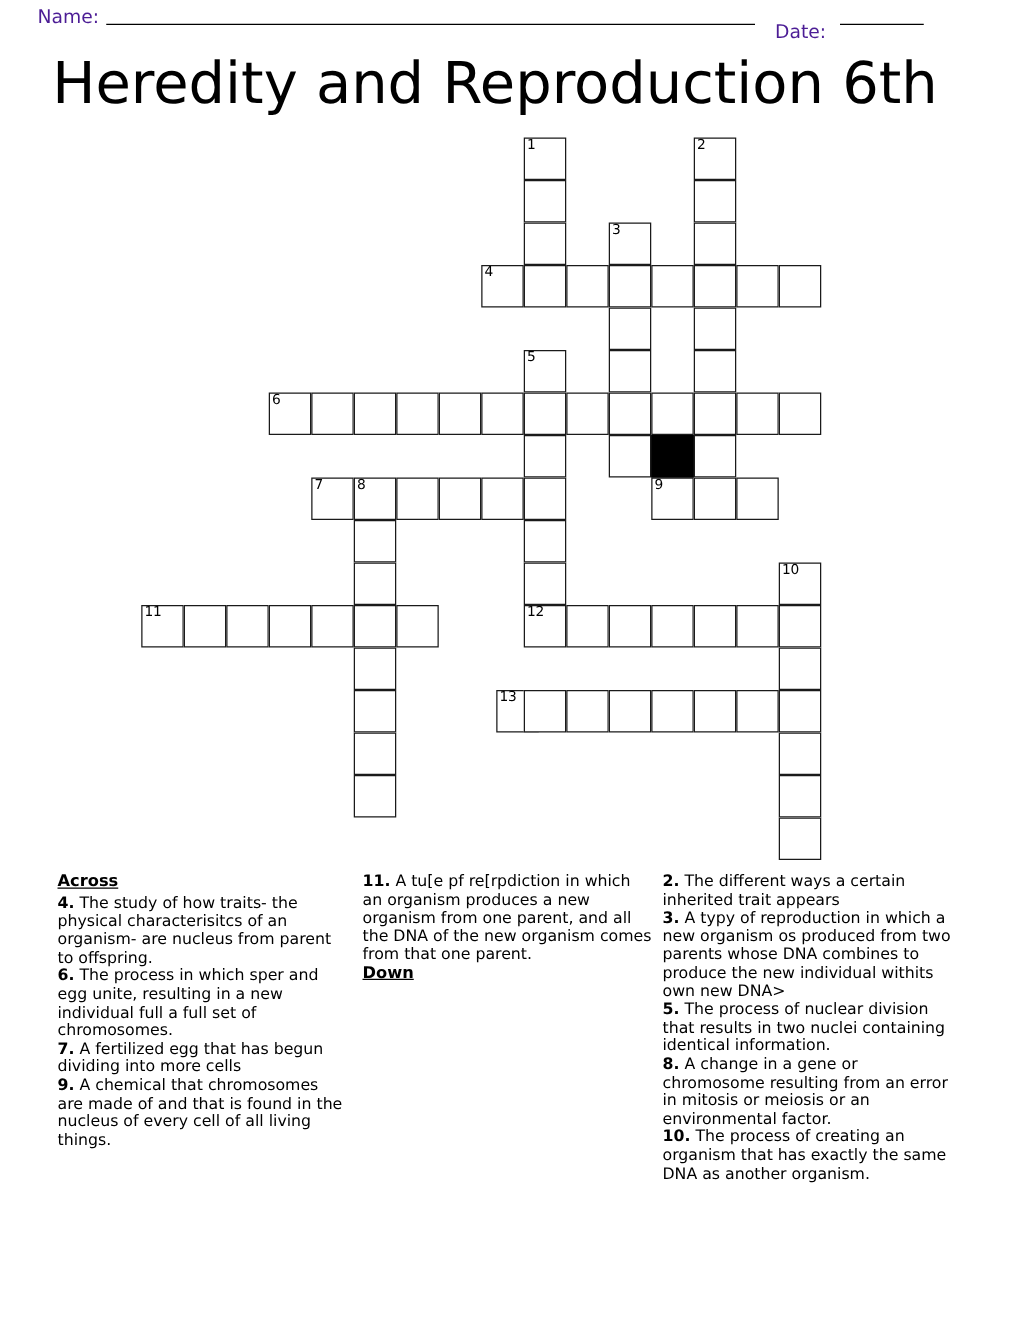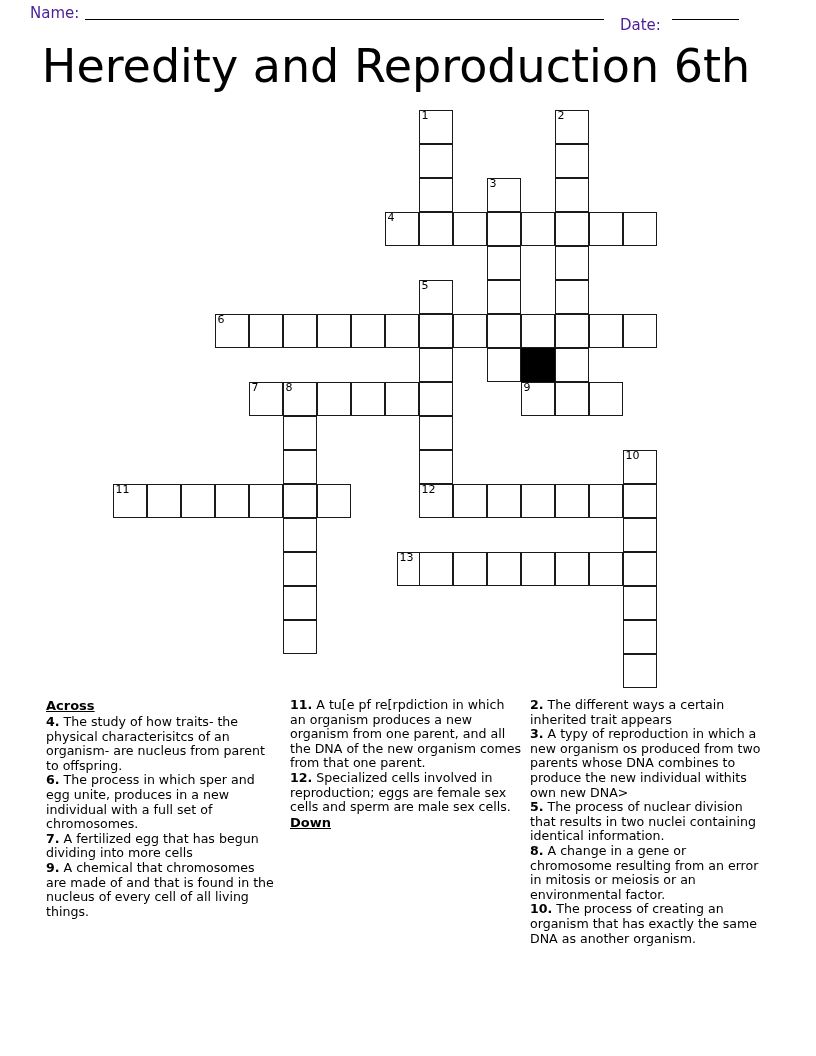--- a/index.html
+++ b/index.html
@@ -250,27 +250,26 @@
     <div class="cw-cell" style="left: 521px; top: 552px;"></div>
     <div class="cw-cell" style="left: 555px; top: 552px;"></div>
     <div class="cw-cell" style="left: 589px; top: 552px;"></div>
     <div class="cw-cell filled" style="left: 521px; top: 348px;"></div>
   </div>
 
 <div id="clues">
   <div class="clue-col" id="clue-col-1">
       <span class="section-head">Across</span>
       <span class="clue"><span class="clue-num">4.</span><span> The study of how traits- the physical characterisitcs of an organism- are nucleus from parent to offspring.</span></span>
-      <span class="clue"><span class="clue-num">6.</span><span> The process in which sper and egg unite, produces in a new individual with a full set of chromosomes.</span></span>
+      <span class="clue"><span class="clue-num">6.</span><span> The process in which sper and egg unite, resulting in a new individual full a full set of chromosomes.</span></span>
       <span class="clue"><span class="clue-num">7.</span><span> A fertilized egg that has begun dividing into more cells</span></span>
       <span class="clue"><span class="clue-num">9.</span><span> A chemical that chromosomes are made of and that is found in the nucleus of every cell of all living things.</span></span>
     </div>
   <div class="clue-col" id="clue-col-2">
       <span class="clue"><span class="clue-num">11.</span><span> A tu[e pf re[rpdiction in which an organism produces a new organism from one parent, and all the DNA of the new organism comes from that one parent.</span></span>
-      <span class="clue"><span class="clue-num">12.</span><span> Specialized cells involved in reproduction; eggs are female sex cells and sperm are male sex cells.</span></span>
       <span class="section-head">Down</span>
     </div>
   <div class="clue-col" id="clue-col-3">
       <span class="clue"><span class="clue-num">2.</span><span> The different ways a certain inherited trait appears</span></span>
       <span class="clue"><span class="clue-num">3.</span><span> A typy of reproduction in which a new organism os produced from two parents whose DNA combines to produce the new individual withits own new DNA&gt;</span></span>
       <span class="clue"><span class="clue-num">5.</span><span> The process of nuclear division that results in two nuclei containing identical information.</span></span>
       <span class="clue"><span class="clue-num">8.</span><span> A change in a gene or chromosome resulting from an error in mitosis or meiosis or an environmental factor.</span></span>
       <span class="clue"><span class="clue-num">10.</span><span> The process of creating an organism that has exactly the same DNA as another organism.</span></span>
     </div>
 </div>

